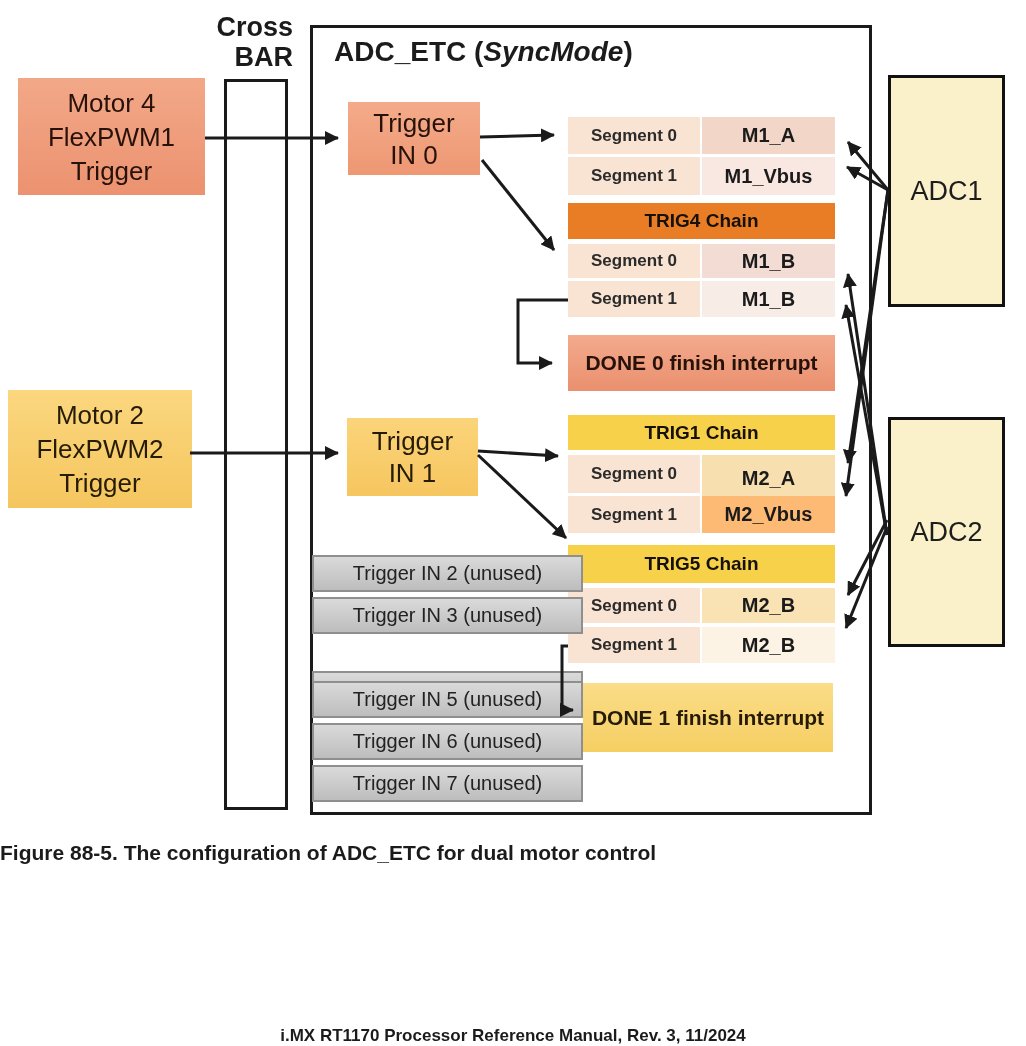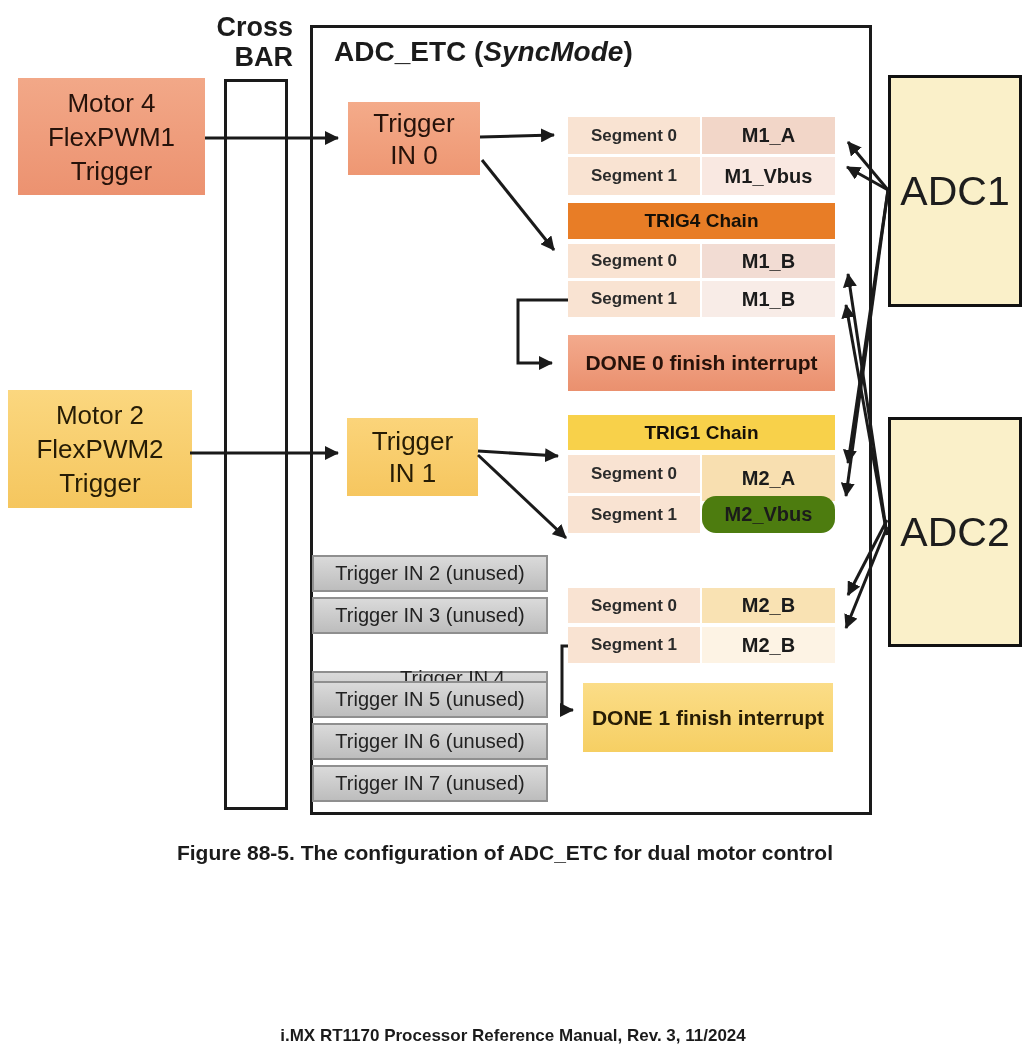--- a/index.html
+++ b/index.html
@@ -35,30 +35,30 @@
   .hdr-yellow{background:#f8d14a;}
   .seg-label{left:568px;width:132px;background:#f9e3d2;font-size:17px;font-weight:bold;color:#2b2b2b;}
   .seg-value{left:702px;width:133px;font-size:20px;font-weight:bold;color:#1b1b1b;}
 
   
   .done-box{font-size:21px;font-weight:bold;line-height:26px;color:#26120a;}
   .done0{left:568px;top:335px;width:267px;height:56px;background:linear-gradient(180deg,#f3aa8d,#ea906e);}
   .done1{left:583px;top:683px;width:250px;height:69px;background:linear-gradient(180deg,#fbdd88,#f6cf63);color:#261c05;}
 
   
-  .unused{left:312px;width:236px;height:37px;background:linear-gradient(180deg,#dadada,#bdbdbd);
+  .unused{left:312px;width:271px;height:37px;background:linear-gradient(180deg,#dadada,#bdbdbd);
           border:2px solid #8f8f8f;font-size:20px;color:#222;}
 
   
-  .adc-box{left:888px;width:134px;border:3px solid #111;background:#faf0c9;font-size:41px;color:#1d1d1d;}
+  .adc-box{left:888px;width:117px;border:3px solid #111;background:#faf0c9;font-size:27px;color:#1d1d1d;}
   .adc1{top:75px;height:232px;}
   .adc2{top:417px;height:230px;}
 
   
-  .caption{left:0;top:841px;width:1010px;text-align:center;font-size:21px;font-weight:bold;}
+  .caption{left:0;top:841px;width:1010px;font-size:21px;font-weight:bold;}
   .footer{left:0;top:1026px;width:1026px;text-align:center;font-size:17px;font-weight:bold;}
 
   svg.overlay{position:absolute;left:0;top:0;width:1026px;height:1046px;pointer-events:none;}
 </style>
 </head>
 <body>
 
 <div id="canvas">
 
   <div class="abs cross-label">
@@ -110,22 +110,23 @@
   <div class="abs center seg-value" style="top:244px;height:34px;background:#f2dcd3;">M1_B</div>
   <div class="abs center seg-label" style="top:281px;height:36px;">Segment 1</div>
   <div class="abs center seg-value" style="top:281px;height:36px;background:#f8ece7;">M1_B</div>
 
   <div class="abs center done-box done0">DONE 0 finish interrupt</div>
 
   <div class="abs center chain-header hdr-yellow" style="top:415px;height:35px;">TRIG1 Chain</div>
   <div class="abs center seg-label" style="top:455px;height:38px;">Segment 0</div>
   <div class="abs center seg-value" style="top:455px;height:46px;background:#f8dfb0;">M2_A</div>
   <div class="abs center seg-label" style="top:496px;height:37px;">Segment 1</div>
-  <div class="abs center seg-value" style="top:496px;height:37px;background:#4d7c0f;border-radius:14px;">M2_Vbus</div>
+  <div class="abs center seg-value" style="top:496px;height:37px;background:#fdba74;">M2_Vbus</div>
 
+  <div class="abs center chain-header hdr-yellow" style="top:545px;height:38px;">TRIG5 Chain</div>
   <div class="abs center seg-label" style="top:588px;height:35px;">Segment 0</div>
   <div class="abs center seg-value" style="top:588px;height:35px;background:#f9e2b3;">M2_B</div>
   <div class="abs center seg-label" style="top:627px;height:36px;">Segment 1</div>
   <div class="abs center seg-value" style="top:627px;height:36px;background:#fdf3e4;">M2_B</div>
 
   <div class="abs center done-box done1">DONE 1 finish interrupt</div>
 
   <div class="abs center unused" style="top:555px;">Trigger IN 2 (unused)</div>
   <div class="abs center unused" style="top:597px;">Trigger IN 3 (unused)</div>
   <div class="abs center unused" style="top:671px;padding-left:45px;">Trigger IN 4 (unused)</div>

